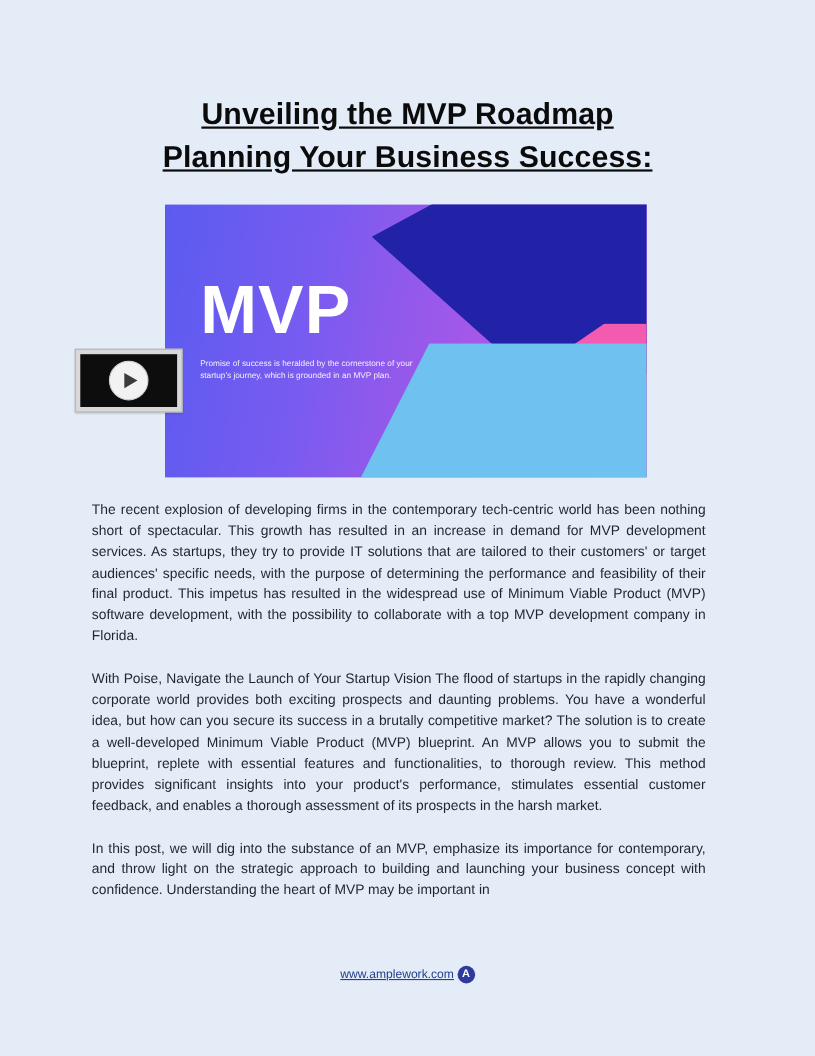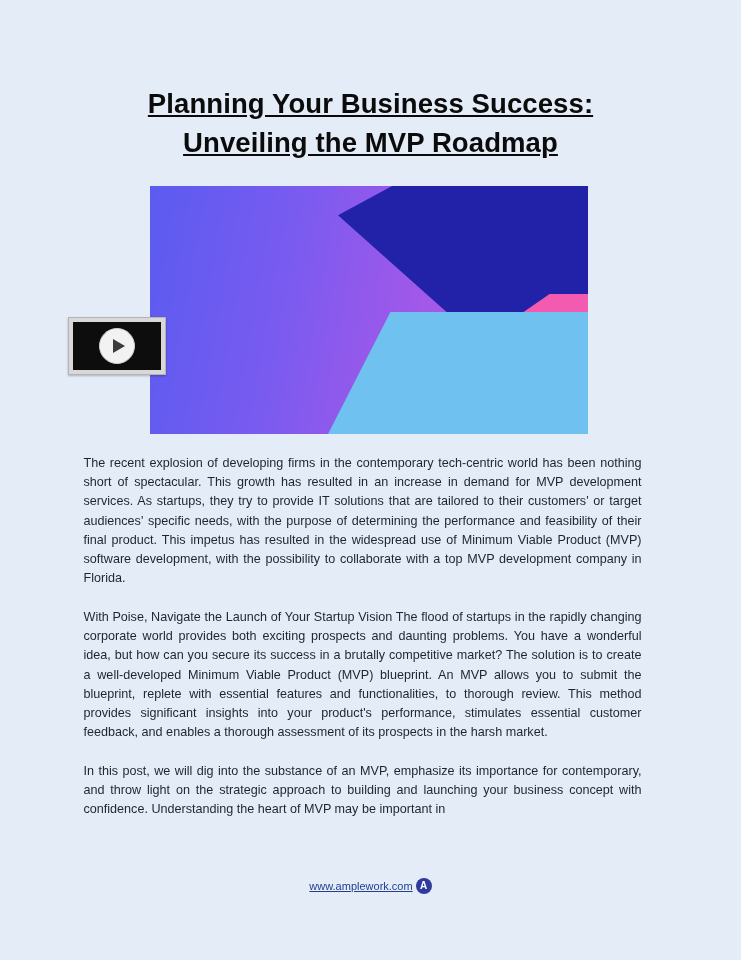--- a/index.html
+++ b/index.html
@@ -179,31 +179,33 @@
     justify-content: center;
     line-height: 1;
   }
 </style>
 </head>
 <body>
 
 <div class="page">
 
   <div class="title-block">
+    <div class="title-line">Unveiling the MVP Roadmap</div>
     <div class="title-line">Planning Your Business Success:</div>
-    <div class="title-line">Unveiling the MVP Roadmap</div>
   </div>
 
   <div class="hero-wrap">
 
     <div class="slide">
       <div class="shape-dark"></div>
       <div class="shape-pink"></div>
       <div class="shape-blue"></div>
       <div class="slide-inner">
+        <div class="mvp">MVP</div>
+        <div class="fine">Promise of success is heralded by the cornerstone of your startup's journey, which is grounded in an MVP plan.</div>
       </div>
     </div>
 
     <div class="play-wrap">
       <div class="play-inner">
         <div class="play-btn">
           <div class="play-tri"></div>
         </div>
       </div>
     </div>

